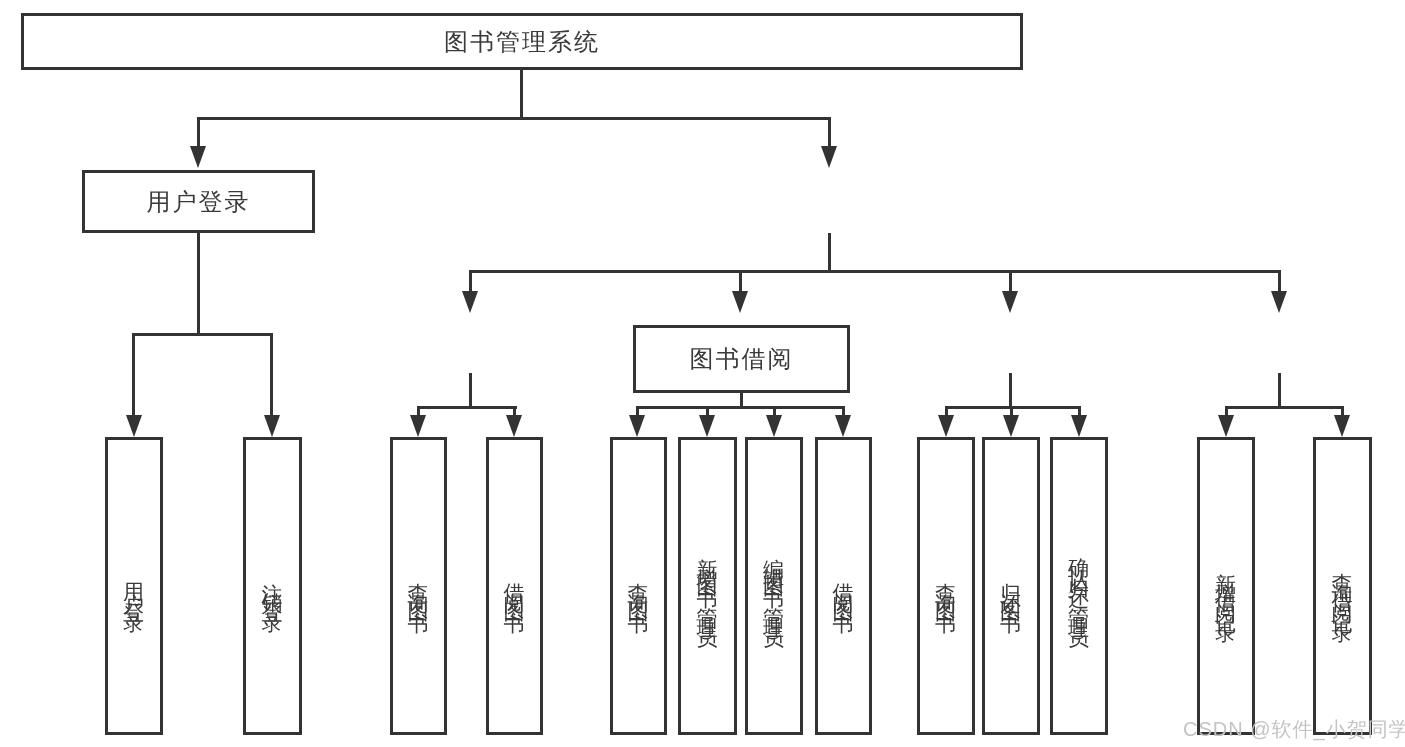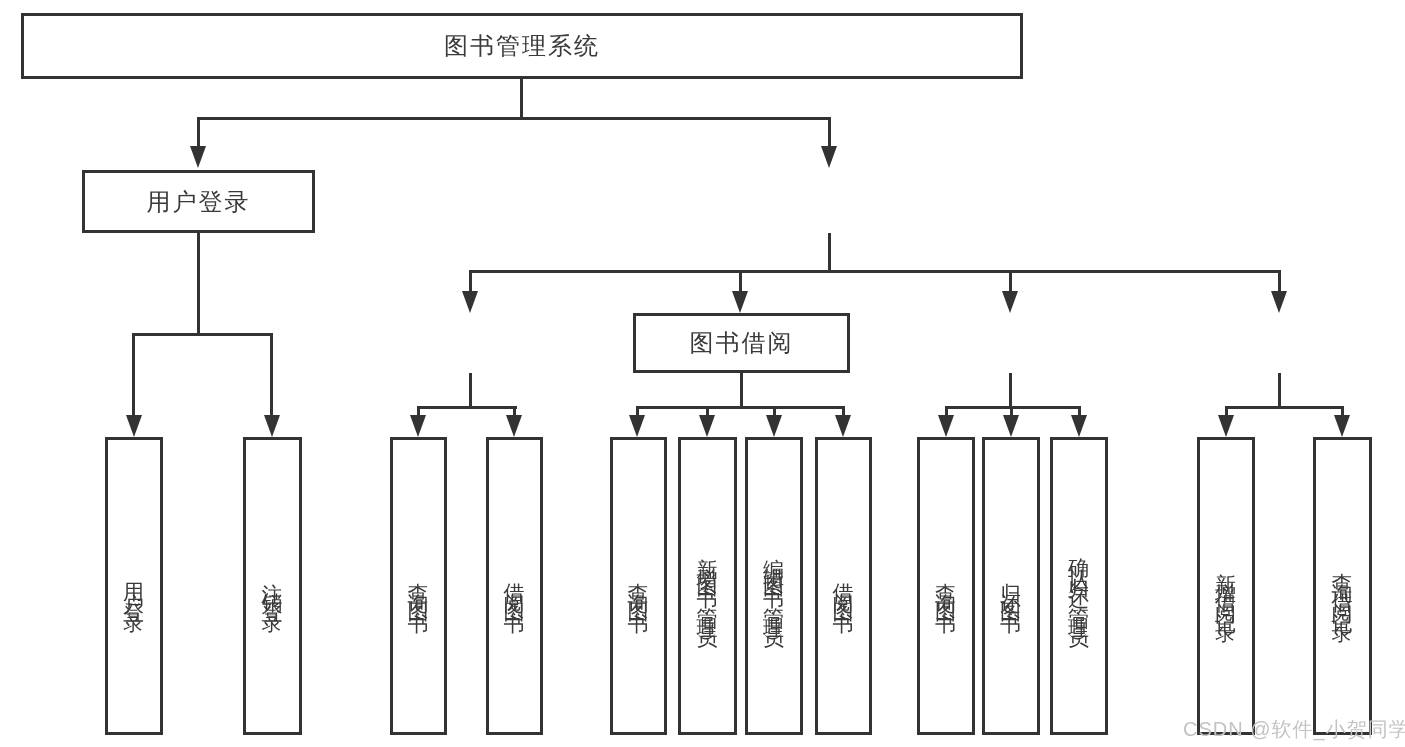--- a/index.html
+++ b/index.html
@@ -55,21 +55,21 @@
     white-space: nowrap;
     z-index: 5;
     letter-spacing: 1px;
   }
 </style>
 </head>
 <body>
 
 <div class="stage">
 
-  <div class="box hbox" style="left:21px;top:13px;width:1002px;height:66px">
+  <div class="box hbox" style="left:21px;top:13px;width:1002px;height:57px">
     <span>图书管理系统</span>
   </div>
 
   <div class="line" style="left:520px;top:70px;width:3px;height:50px"></div>
   <div class="line" style="left:197px;top:117px;width:634px;height:3px"></div>
   <div class="line" style="left:197px;top:119px;width:3px;height:29px"></div>
   <div class="arrow" style="left:190px;top:146px"></div>
   <div class="line" style="left:828px;top:119px;width:3px;height:29px"></div>
   <div class="arrow" style="left:821px;top:146px"></div>
 
@@ -88,21 +88,21 @@
   <div class="line" style="left:469px;top:270px;width:812px;height:3px"></div>
   <div class="line" style="left:469px;top:272px;width:3px;height:19px"></div>
   <div class="arrow" style="left:462px;top:291px"></div>
   <div class="line" style="left:739px;top:272px;width:3px;height:19px"></div>
   <div class="arrow" style="left:732px;top:291px"></div>
   <div class="line" style="left:1009px;top:272px;width:3px;height:19px"></div>
   <div class="arrow" style="left:1002px;top:291px"></div>
   <div class="line" style="left:1278px;top:272px;width:3px;height:19px"></div>
   <div class="arrow" style="left:1271px;top:291px"></div>
 
-  <div class="box hbox" style="left:633px;top:313px;width:217px;height:60px">
+  <div class="box hbox" style="left:633px;top:325px;width:217px;height:68px">
     <span>图书借阅</span>
   </div>
 
   <div class="line" style="left:469px;top:373px;width:3px;height:35px"></div>
   <div class="line" style="left:417px;top:406px;width:100px;height:3px"></div>
   <div class="line" style="left:417px;top:408px;width:3px;height:7px"></div>
   <div class="arrow" style="left:410px;top:415px"></div>
   <div class="line" style="left:513px;top:408px;width:3px;height:7px"></div>
   <div class="arrow" style="left:506px;top:415px"></div>
 

